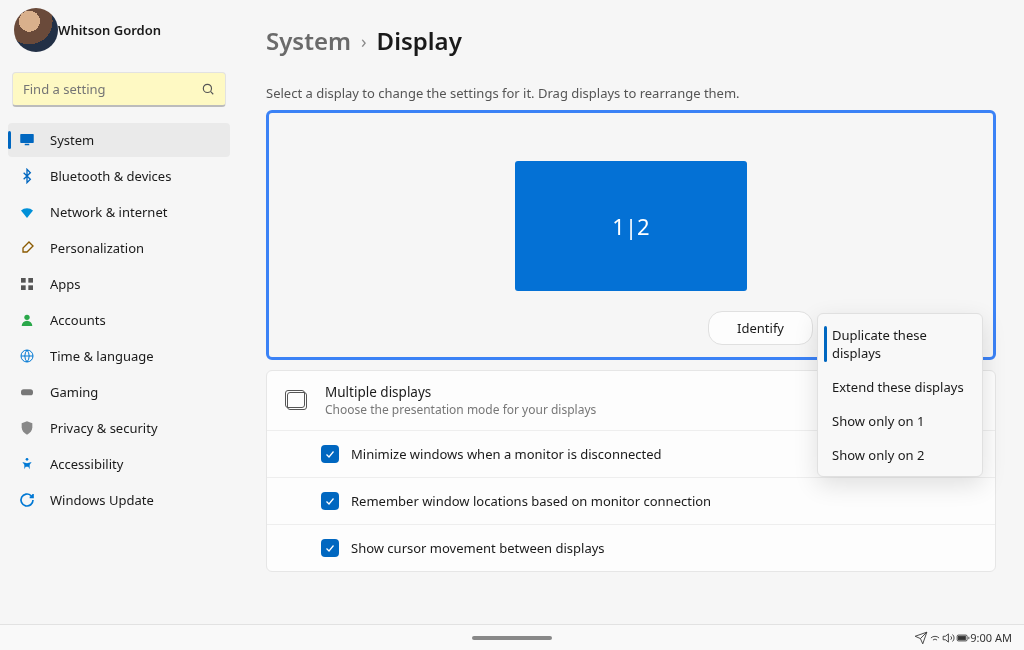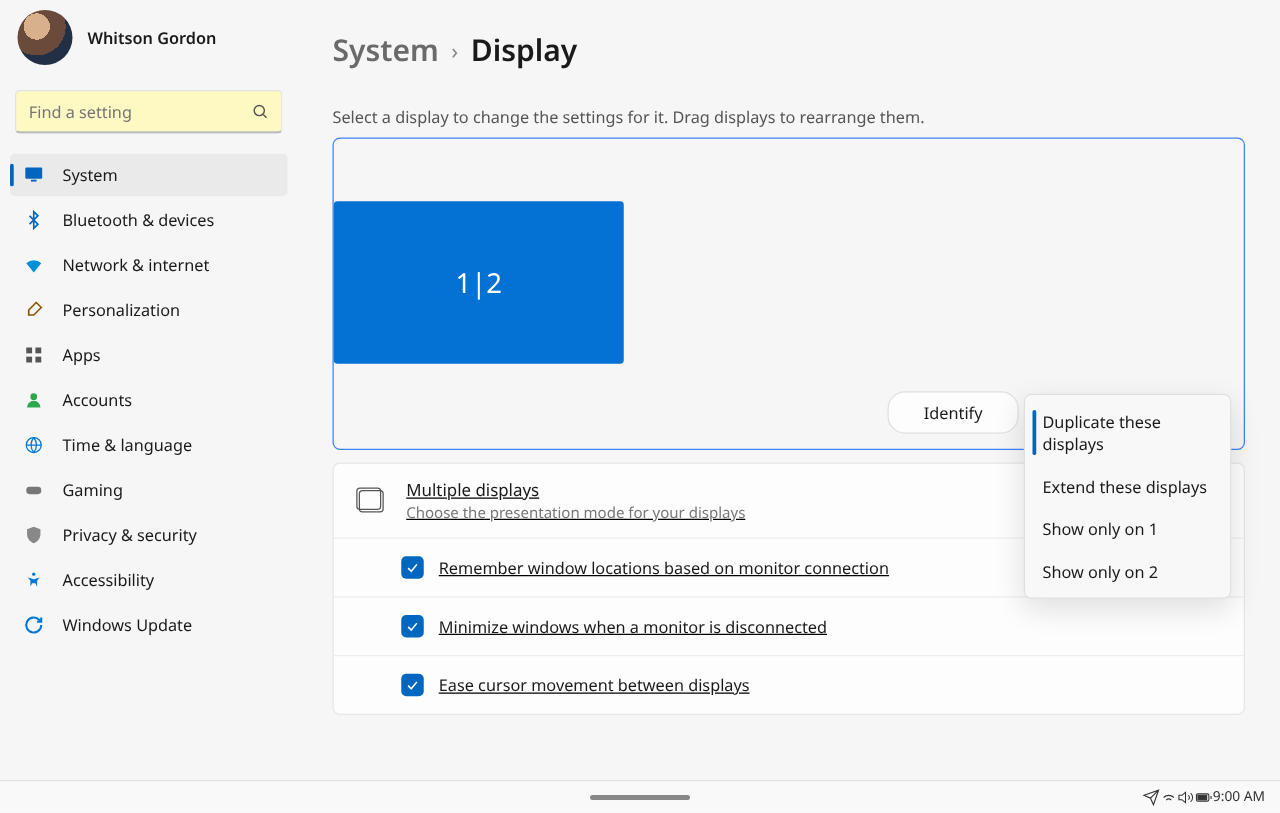--- a/index.html
+++ b/index.html
@@ -7,48 +7,48 @@
   .window { position: relative; width: 100%; height: 624px; background: #f6f6f6; }
   .titlebar { display: flex; align-items: center; justify-content: space-between; height: 40px; padding: 0 8px; background: #f6f6f6; }
   .titlebar-left { display: flex; align-items: center; gap: 12px; color: #333; font-size: 12px; }
   .back-arrow { width: 14px; height: 14px; color: #777; cursor: default; }
   .window-controls { display: flex; gap: 22px; color: #555; }
   .win-ctrl { width: 14px; height: 14px; display: flex; align-items: center; justify-content: center; }
 
   .content { display: flex; height: calc(100% - 40px); }
 
   .sidebar { width: 238px; padding: 0 8px; }
-  .profile { display: flex; align-items: center; gap: 12px; padding: 8px 6px 20px 6px; }
+  .profile { display: flex; align-items: center; padding: 8px 6px 20px 6px; }
   .avatar { width: 44px; height: 44px; border-radius: 50%; background: radial-gradient(circle at 35% 30%, #d9b08c 0 25%, #6a4a3a 25% 55%, #223046 55% 100%); }
   .profile-name { font-size: 13px; font-weight: 600; color: #1a1a1a; }
 
   .search-box { display: flex; align-items: center; justify-content: space-between; background: #fef9c3; border: 1px solid #e2e2e2; border-bottom: 2px solid #bcbcbc; border-radius: 4px; padding: 7px 10px; margin: 0 4px 16px 4px; font-size: 13px; color: #555; }
   .search-box input { border: none; outline: none; background: transparent; width: 170px; font-size: 13px; color: #333; }
   .search-icon { width: 14px; height: 14px; color: #555; }
 
   .nav { display: flex; flex-direction: column; gap: 2px; }
   .nav-item { display: flex; align-items: center; gap: 14px; padding: 8px 10px; border-radius: 4px; font-size: 13px; color: #1a1a1a; cursor: pointer; }
   .nav-item.active { background: #eaeaea; position: relative; }
   .nav-item.active::before { content:""; position:absolute; left:0; top:8px; bottom:8px; width:3px; background:#0067c0; border-radius:2px; }
   .nav-icon { width: 18px; height: 18px; display:flex; align-items:center; justify-content:center; }
 
   .main { flex: 1; padding: 24px 28px 0 28px; position: relative; overflow: hidden; }
   .breadcrumb { font-size: 24px; font-weight: 600; color: #1a1a1a; display: flex; align-items: center; gap: 10px; }
   .bc-system { color: #6a6a6a; font-weight: 600; }
   .bc-sep { color: #8a8a8a; font-size: 18px; font-weight: 400; }
   .subtext { font-size: 13px; color: #555; margin: 27px 0 8px 0; }
 
-  .display-area { border: 1px solid #3b82f6; border-radius: 6px; background: #f6f6f6; height: 250px; position: relative; display: flex; align-items: center; justify-content: flex-start; }
+  .display-area { border: 3px solid #3b82f6; border-radius: 6px; background: #f6f6f6; height: 250px; position: relative; display: flex; align-items: center; justify-content: center; }
   .monitor { width: 232px; height: 130px; background: #0471d5; border-radius: 3px; display:flex; align-items:center; justify-content:center; color:#fff; font-size: 22px; margin-top:-18px;}
   .identify-btn { position: absolute; bottom: 12px; right: 180px; background:#fdfdfd; border:1px solid #e0e0e0; border-radius:14px; padding:7px 28px; font-size:13px; color:#1a1a1a; cursor:pointer; }
   .dropdown-menu { position:absolute; bottom:-120px; right:10px; width:166px; background:#f8f8f8; border:1px solid #e0e0e0; border-radius:6px; box-shadow:0 8px 24px rgba(0,0,0,0.12); padding:4px; z-index:20;}
   .dropdown-item { padding:8px 10px; font-size:13px; color:#1a1a1a; border-radius:4px; cursor:pointer; position:relative;}
   .dropdown-item.selected::before { content:""; position:absolute; left:2px; top:8px; bottom:8px; width:3px; background:#0067c0; border-radius:2px; }
 
-  .setting-group { margin-top: 10px; border:1px solid #e6e6e6; border-radius:6px; background:#fdfdfd;text-decoration:underline; }
+  .setting-group { margin-top: 10px; border:1px solid #e6e6e6; border-radius:6px; background:#fdfdfd; }
   .setting-header { display:flex; align-items:center; gap:18px; padding:12px 20px; border-bottom:1px solid #eee;}
   .setting-header-icon { width:20px; height:18px; border:1.5px solid #555; border-radius:3px; position:relative;}
   .setting-header-icon::after{ content:""; position:absolute; left:-3px; top:-3px; width:18px; height:16px; border:1.5px solid #555; border-radius:3px;}
   .setting-title { font-size:13.5px; color:#1a1a1a; }
   .setting-desc { font-size:12px; color:#777; }
   .setting-row { display:flex; align-items:center; gap:12px; padding:14px 54px; border-bottom:1px solid #eee; font-size:13px; color:#1a1a1a;}
   .setting-row:last-child{ border-bottom:none;}
   .checkbox { width:18px; height:18px; background:#0067c0; border-radius:4px; display:flex; align-items:center; justify-content:center;}
   .checkbox svg{ width:12px; height:12px; stroke:#fff; stroke-width:2.5; fill:none;}
 
@@ -197,43 +197,43 @@
 
       <div class="setting-group">
         <div class="setting-header">
           <div class="setting-header-icon"></div>
           <div>
             <div class="setting-title">Multiple displays</div>
             <div class="setting-desc">Choose the presentation mode for your displays</div>
           </div>
         </div>
         <div id="md-options">
+            <div class="setting-row">
+              <span class="checkbox">
+                <svg viewBox="0 0 24 24">
+                  <polyline points="5 13 10 18 19 7"></polyline>
+                </svg>
+              </span>
+              <span>Minimize windows when a monitor is disconnected</span>
+            </div>
             <div class="setting-row">
               <span class="checkbox">
                 <svg viewBox="0 0 24 24">
                   <polyline points="5 13 10 18 19 7"></polyline>
                 </svg>
               </span>
               <span>Remember window locations based on monitor connection</span>
             </div>
             <div class="setting-row">
               <span class="checkbox">
                 <svg viewBox="0 0 24 24">
                   <polyline points="5 13 10 18 19 7"></polyline>
                 </svg>
               </span>
-              <span>Minimize windows when a monitor is disconnected</span>
-            </div>
-            <div class="setting-row">
-              <span class="checkbox">
-                <svg viewBox="0 0 24 24">
-                  <polyline points="5 13 10 18 19 7"></polyline>
-                </svg>
-              </span>
-              <span>Ease cursor movement between displays</span>
+              <span>Show cursor movement between displays</span>
             </div>
           </div>
       </div>
     </div>
   </div>
 </div>
 
 <div class="taskbar">
   <div class="tb-center"></div>
   <svg class="tb-icon" viewBox="0 0 24 24" fill="none" stroke="#333" stroke-width="1.5">

